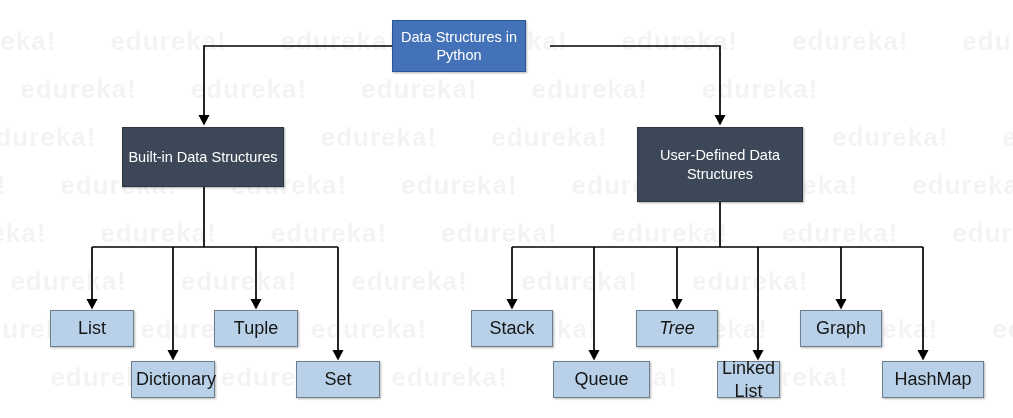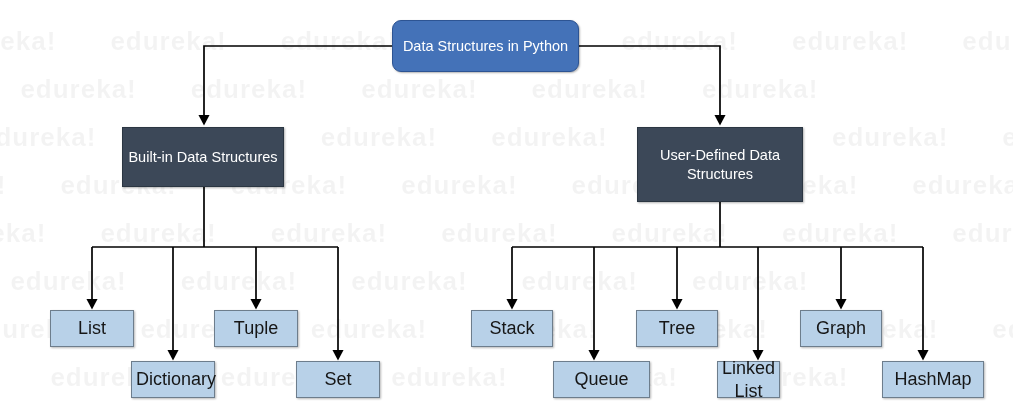--- a/index.html
+++ b/index.html
@@ -130,21 +130,21 @@
 
     <path d="M512,247 L512,304" stroke="#000000" stroke-width="1.7" fill="none" marker-end="url(#arrow)"></path>
     <path d="M594,247 L594,355" stroke="#000000" stroke-width="1.7" fill="none" marker-end="url(#arrow)"></path>
     <path d="M677,247 L677,304" stroke="#000000" stroke-width="1.7" fill="none" marker-end="url(#arrow)"></path>
     <path d="M758,247 L758,355" stroke="#000000" stroke-width="1.7" fill="none" marker-end="url(#arrow)"></path>
     <path d="M841,247 L841,304" stroke="#000000" stroke-width="1.7" fill="none" marker-end="url(#arrow)"></path>
     <path d="M923,247 L923,355" stroke="#000000" stroke-width="1.7" fill="none" marker-end="url(#arrow)"></path>
   </svg>
 
   <div id="nodes-host">
-      <div class="node root" style="left: 392px; top: 20px; width: 187px; height: 52px; border-radius: 9px;">
+      <div class="node root" style="left: 392px; top: 20px; width: 134px; height: 52px;">
         <span class="node-label">Data Structures in Python</span>
       </div>
       <div class="node branch" style="left: 122px; top: 127px; width: 162px; height: 60px;">
         <span class="node-label">Built-in Data Structures</span>
       </div>
       <div class="node branch" style="left: 637px; top: 127px; width: 166px; height: 75px;">
         <span class="node-label">User-Defined Data Structures</span>
       </div>
       <div class="node leaf" style="left: 50px; top: 310px; width: 84px; height: 37px;">
         <span class="node-label">List</span>
@@ -157,21 +157,21 @@
       </div>
       <div class="node leaf" style="left: 296px; top: 361px; width: 84px; height: 37px;">
         <span class="node-label">Set</span>
       </div>
       <div class="node leaf" style="left: 471px; top: 310px; width: 82px; height: 37px;">
         <span class="node-label">Stack</span>
       </div>
       <div class="node leaf" style="left: 553px; top: 361px; width: 97px; height: 37px;">
         <span class="node-label">Queue</span>
       </div>
-      <div class="node leaf" style="left: 636px; top: 310px; width: 82px; height: 37px;">
+      <div class="node leaf" style="left: 636px; top: 310px; width: 82px; height: 37px; font-style: italic;">
         <span class="node-label">Tree</span>
       </div>
       <div class="node leaf" style="left: 717px; top: 361px; width: 63px; height: 37px; justify-content: flex-end;">
         <span class="node-label">Linked List</span>
       </div>
       <div class="node leaf" style="left: 800px; top: 310px; width: 82px; height: 37px;">
         <span class="node-label">Graph</span>
       </div>
       <div class="node leaf" style="left: 882px; top: 361px; width: 102px; height: 37px;">
         <span class="node-label">HashMap</span>

